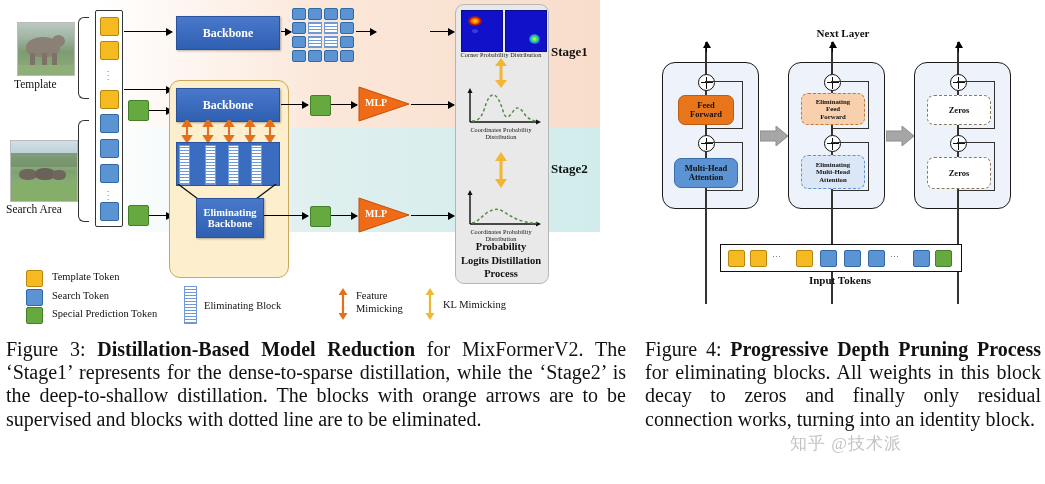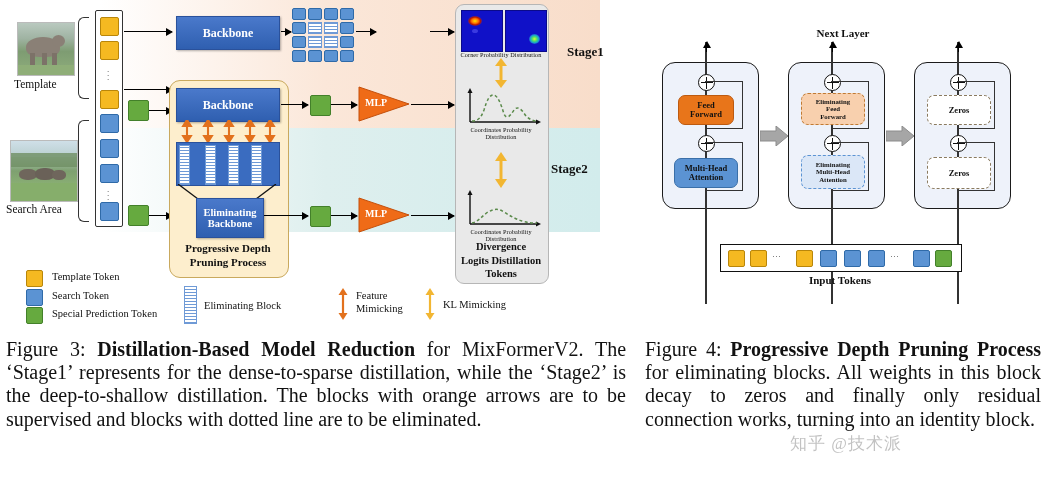--- a/index.html
+++ b/index.html
@@ -61,21 +61,21 @@
 </head>
 <body>
 
 <div class="fig" style="left:0;top:0;width:620px;height:330px;">
 
   <div class="stage-bg" style="left:100px;top:0px;width:500px;height:128px;
               background:linear-gradient(90deg,#ffffff 0%,#fbe7d9 45%,#f8ddca 100%);"></div>
   <div class="stage-bg" style="left:100px;top:128px;width:500px;height:104px;
               background:linear-gradient(90deg,#ffffff 0%,#deefee 45%,#d2ecec 100%);"></div>
 
-  <div class="lbl bold" style="left:551px;top:44px;font-size:13px;margin-left:16px;">Stage1</div>
+  <div class="lbl bold" style="left:551px;top:44px;font-size:13px;">Stage1</div>
   <div class="lbl bold" style="left:551px;top:161px;font-size:13px;">Stage2</div>
 
   <div style="position:absolute;left:17px;top:22px;width:56px;height:52px;border:1px solid #bbb;
               background:linear-gradient(#b9c9bf 0%,#9fb3a2 30%,#7e9c72 55%,#8fae7c 100%);overflow:hidden;">
     <div style="position:absolute;left:8px;top:14px;width:34px;height:20px;border-radius:50% 50% 40% 40%;background:#8a8076;"></div>
     <div style="position:absolute;left:34px;top:12px;width:13px;height:12px;border-radius:50%;background:#8a8076;"></div>
     <div style="position:absolute;left:12px;top:30px;width:5px;height:13px;background:#7c7268;"></div>
     <div style="position:absolute;left:24px;top:30px;width:5px;height:13px;background:#7c7268;"></div>
     <div style="position:absolute;left:34px;top:30px;width:5px;height:12px;background:#7c7268;"></div>
     <div style="position:absolute;left:0;bottom:0;width:100%;height:10px;background:#8fae78;"></div>
@@ -114,24 +114,20 @@
   <div class="tok p" style="left:128px;top:100px;width:19px;height:19px;"></div>
   <div class="tok p" style="left:128px;top:205px;width:19px;height:19px;"></div>
 
   <div class="harrow" style="left:124px;top:31px;width:48px;"></div>
   <div class="harrow" style="left:124px;top:89px;width:48px;"></div>
   <div class="harrow" style="left:149px;top:110px;width:23px;"></div>
   <div class="harrow" style="left:149px;top:215px;width:23px;"></div>
 
   <div class="rrbox" style="left:169px;top:80px;width:118px;height:196px;
               background:#fdeecd;border:1.4px solid #c9a95e;"></div>
-  <div class="lbl bold ctr" style="left:172px;top:242px;width:112px;font-size:11px;line-height:1.25;white-space:normal;">
-    <span>Progressive Depth</span><br>
-    <span>Pruning Process</span>
-  </div>
 
   <div class="bk" style="left:176px;top:16px;width:102px;height:32px;font-size:12px;">Backbone</div>
 
   <div class="bk" style="left:176px;top:88px;width:102px;height:32px;font-size:12px;">Backbone</div>
 
   <div style="position:absolute;left:176px;top:120px;width:104px;height:22px;">
     <svg width="104" height="22" viewBox="0 0 104 22">
       <g stroke="#e2711d" stroke-width="2.1" fill="#e2711d">
         <line x1="11" y1="20" x2="11" y2="4"></line>
           <polygon points="11,0 7.2,6 14.8,6"></polygon>
@@ -250,23 +246,23 @@
       <line x1="8" y1="2" x2="8" y2="34" stroke="#111" stroke-width="1.4"></line>
       <polygon points="8,0 5.5,5 10.5,5" fill="#111"></polygon>
       <line x1="8" y1="34" x2="76" y2="34" stroke="#111" stroke-width="1.4"></line>
       <polygon points="79,34 74,31.5 74,36.5" fill="#111"></polygon>
       <path d="M10,33 C16,32 20,26 26,22 C32,19 36,18 42,22 C48,26 54,29 60,31 C66,33 71,33 75,33" fill="none" stroke="#5a8a4a" stroke-width="1.5" stroke-dasharray="3,2.4"></path>
     </svg>
   </div>
   <div class="ctr fsm" style="position:absolute;left:456px;top:228px;width:90px;">Coordinates Probability Distribution</div>
 
   <div class="ctr bold" style="position:absolute;left:456px;top:240px;width:90px;font-size:10.5px;line-height:1.3;">
-    <span>Divergence</span><br>
+    <span>Probability</span><br>
     <span>Logits Distillation</span><br>
-    <span>Tokens</span>
+    <span>Process</span>
   </div>
 
   <div class="harrow" style="left:281px;top:104px;width:27px;"></div>
   <div class="tok p" style="left:310px;top:95px;width:19px;height:19px;"></div>
   <div class="harrow" style="left:331px;top:104px;width:26px;"></div>
   <div style="position:absolute;left:358px;top:86px;width:52px;height:36px;">
     <svg width="52" height="36" viewBox="0 0 52 36">
       <polygon points="1,1 51,18 1,35" fill="#ef6b17" stroke="#c4500c" stroke-width="1"></polygon>
     </svg>
     <div class="bold" style="position:absolute;left:7px;top:11px;color:#fff;font-size:10px;">MLP</div>

